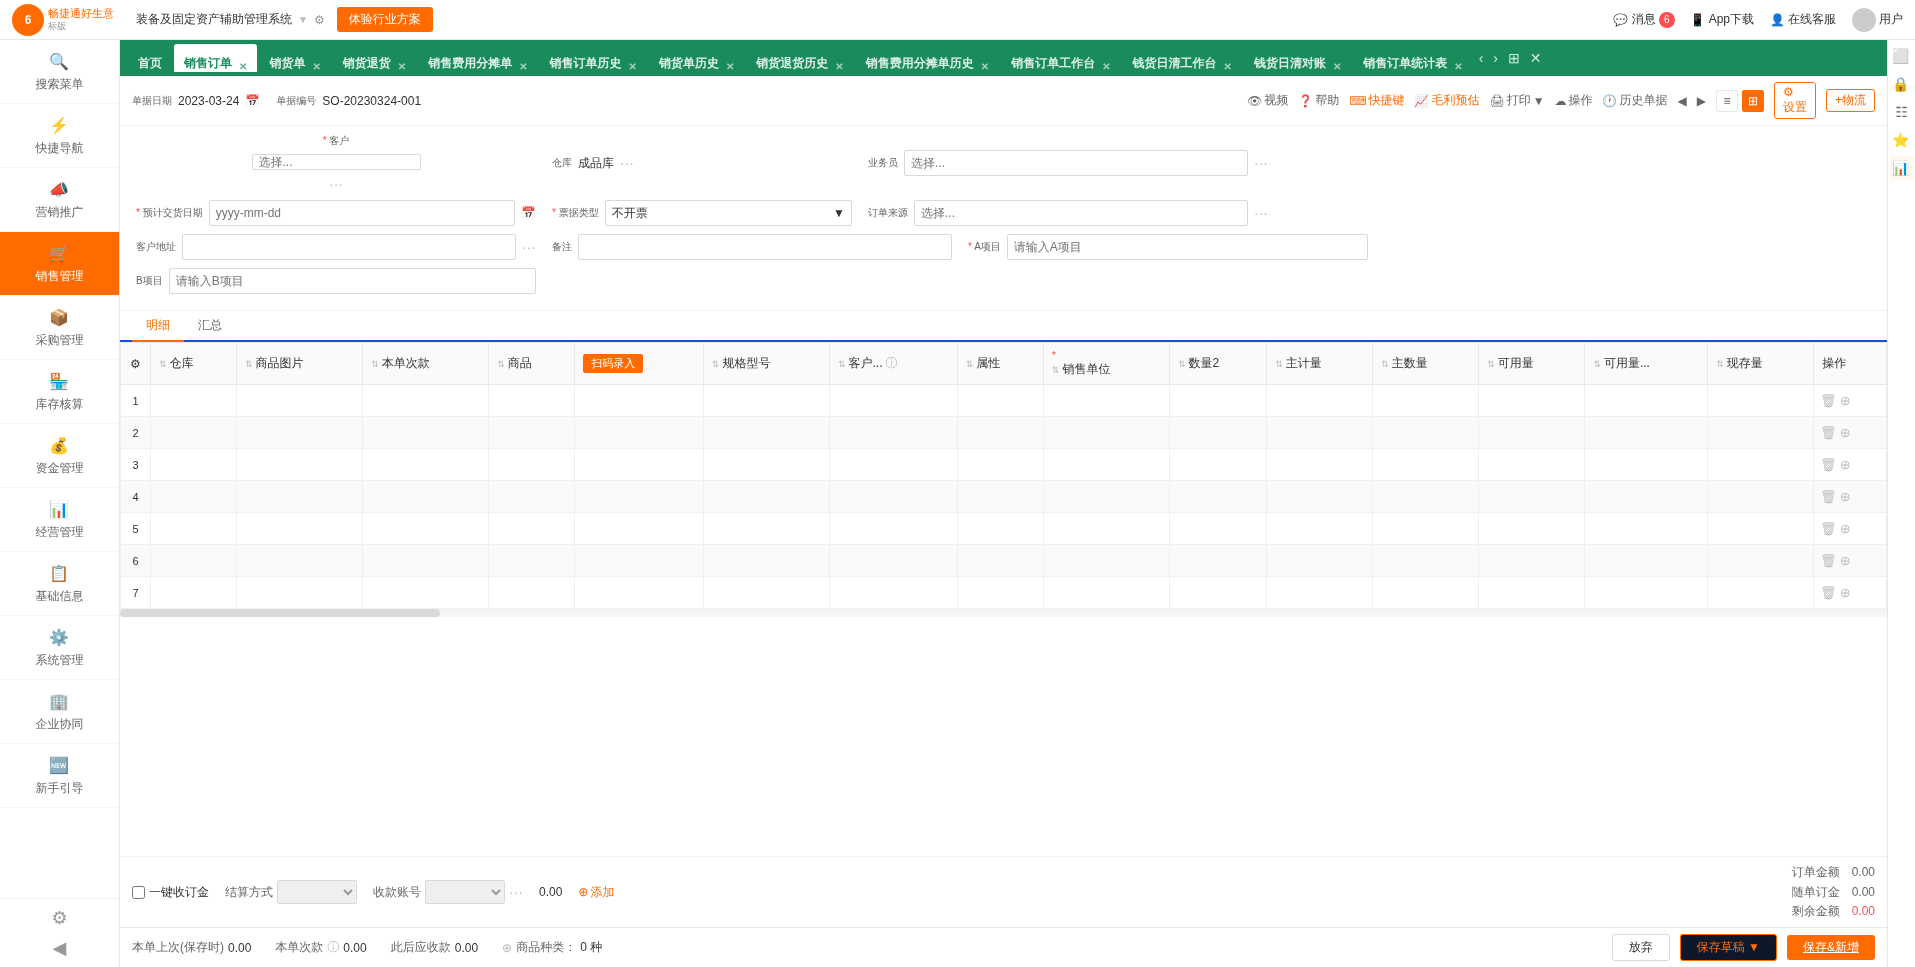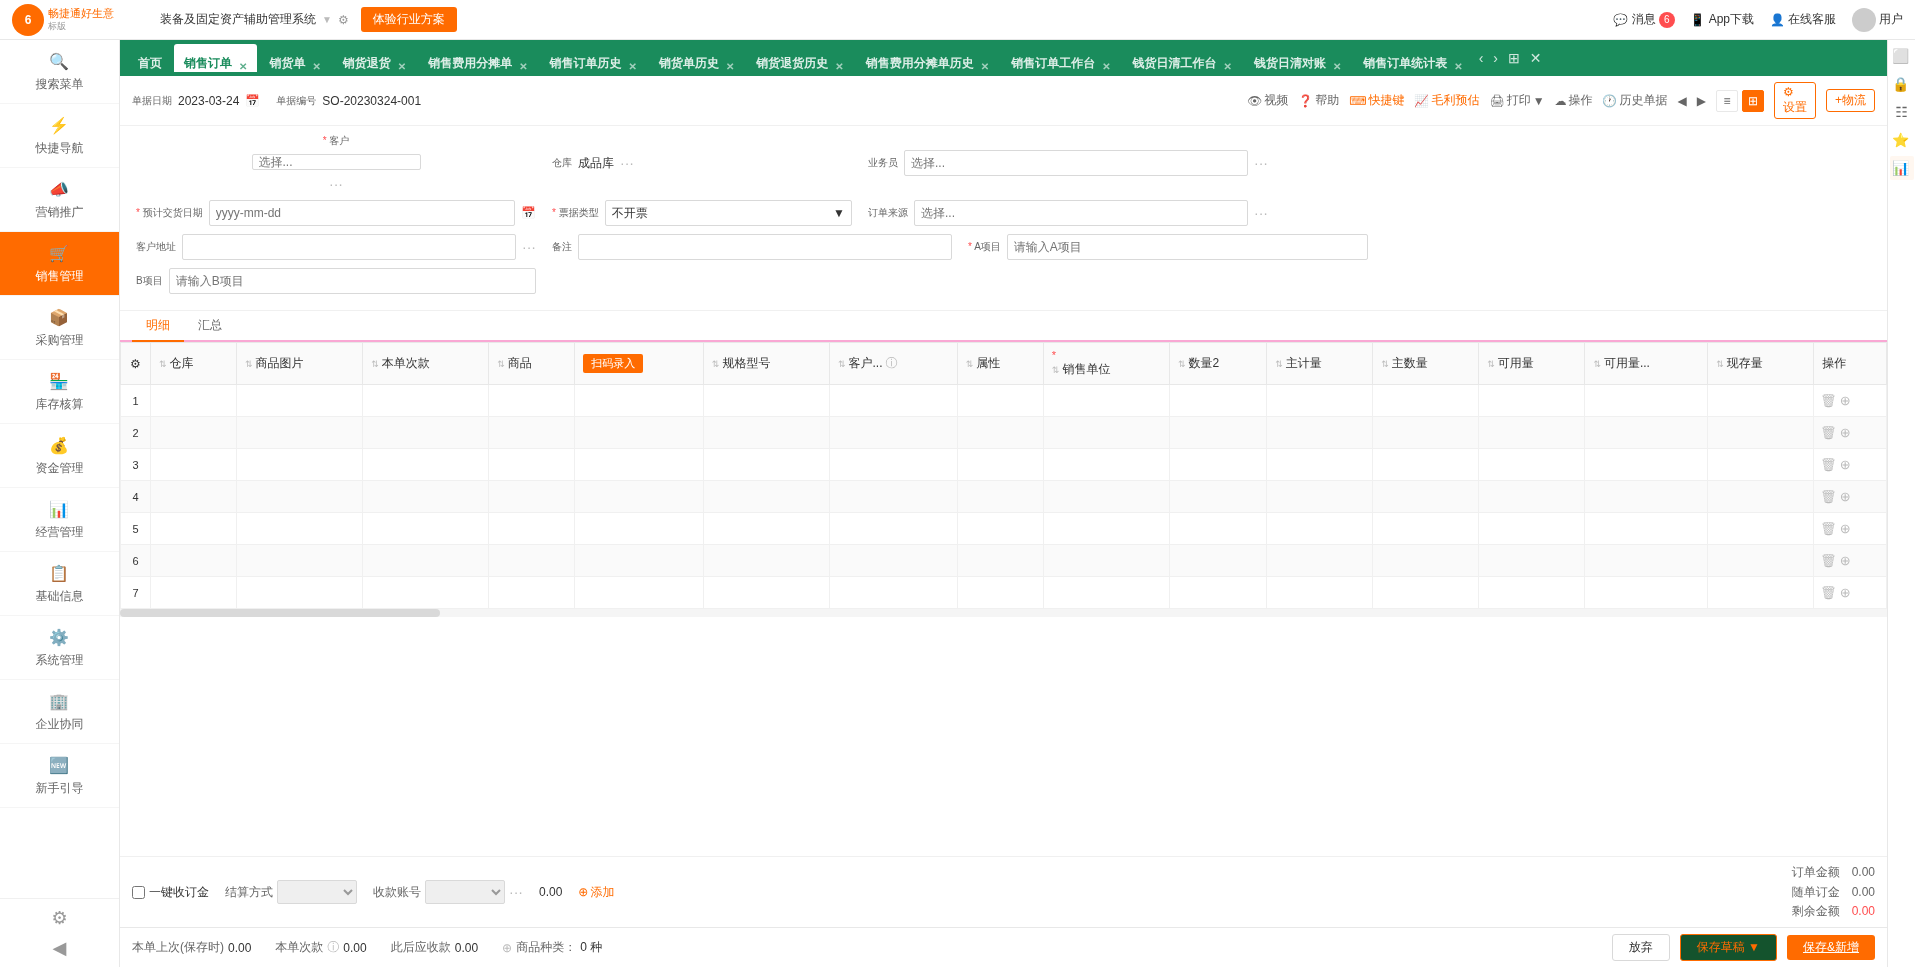--- a/index.html
+++ b/index.html
@@ -32,21 +32,21 @@
       color: #fff;
       font-weight: bold;
       font-size: 14px;
       margin-right: 4px;
     }
     .logo-text { font-size: 11px; color: #ff6b00; line-height: 1.3; }
     .logo-sub { font-size: 9px; color: #999; }
     .system-title {
       display: flex;
       align-items: center;
-      margin-left: 28px;
+      margin-left: 4px;
       color: #333;
       font-size: 13px;
       gap: 6px;
     }
     .industry-btn {
       background: #ff6b00;
       color: #fff;
       border: none;
       padding: 4px 12px;
       border-radius: 3px;
@@ -315,21 +315,21 @@
       font-size: 14px;
     }
     .form-static {
       color: #333;
       font-size: 12px;
     }
 
     
     .detail-tabs {
       display: flex;
-      border-bottom: 2px solid #f9a8d4;
+      border-bottom: 2px solid #1d4ed8;
       padding: 0 12px;
       background: #fff;
     }
     .detail-tab {
       padding: 6px 14px;
       cursor: pointer;
       color: #666;
       font-size: 12px;
       border-bottom: 2px solid transparent;
       margin-bottom: -2px;
@@ -470,21 +470,21 @@
     .btn-gray {
       background: #fff;
       border: 1px solid #d9d9d9;
       color: #333;
       padding: 4px 16px;
       border-radius: 3px;
       cursor: pointer;
       font-size: 12px;
     }
     .btn-draft {
-      background: #14532d;
+      background: #0f172a;
       border: 1px solid #ff6b00;
       color: #ff6b00;
       padding: 4px 16px;
       border-radius: 3px;
       cursor: pointer;
       font-size: 12px;
     }
     .btn-save {
       background: #ff6b00;
       border: none;

